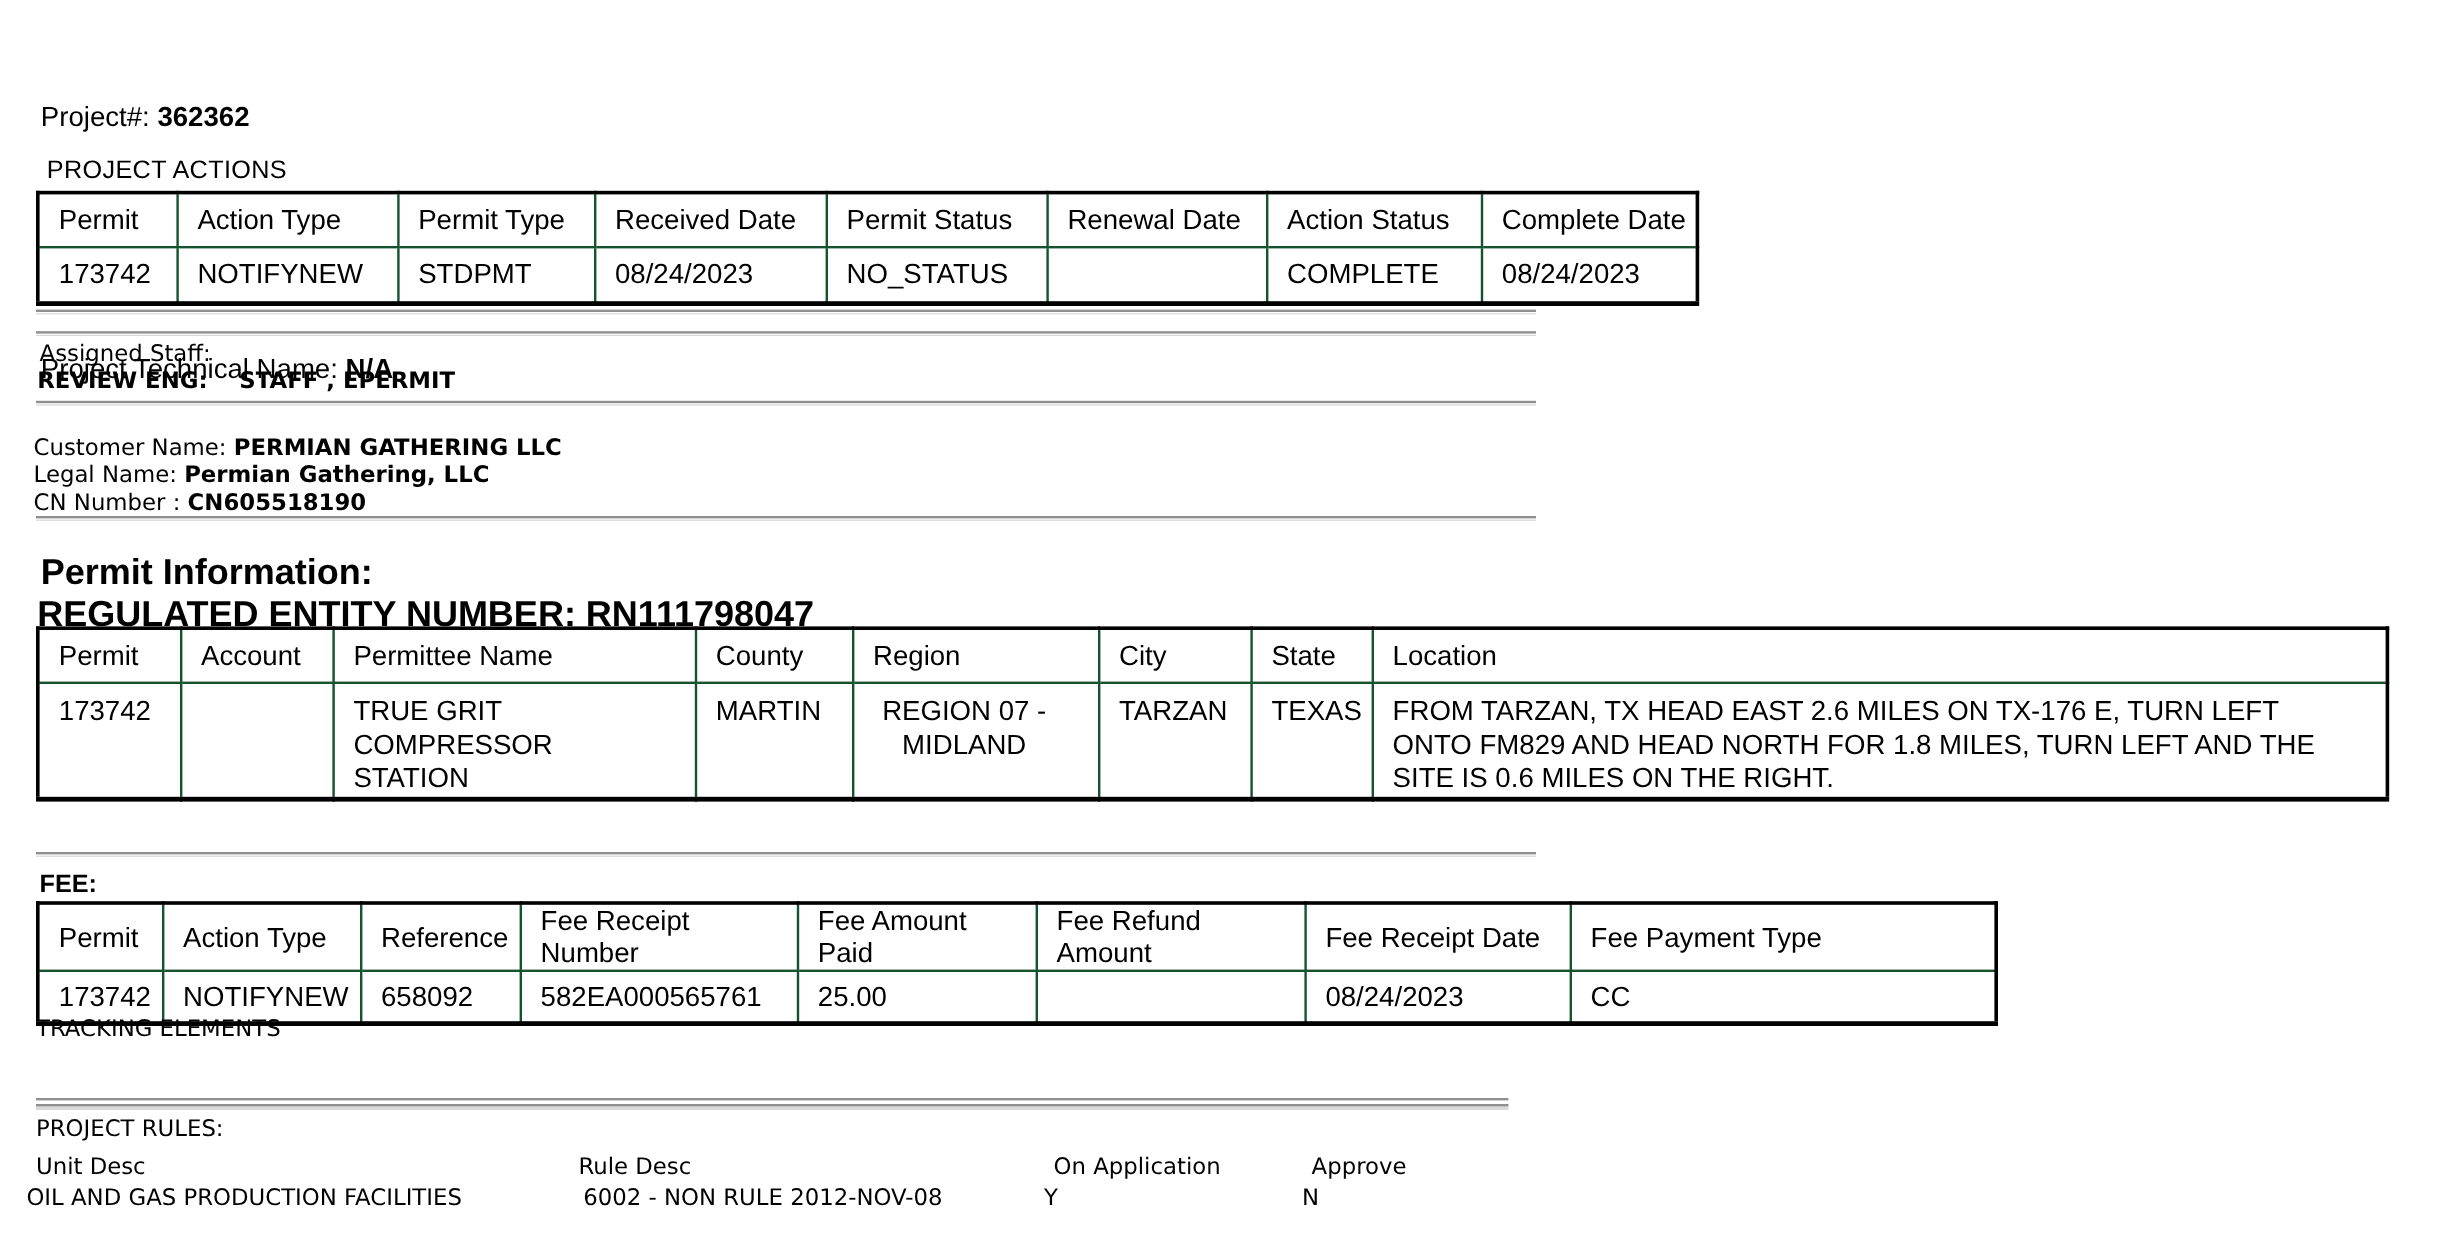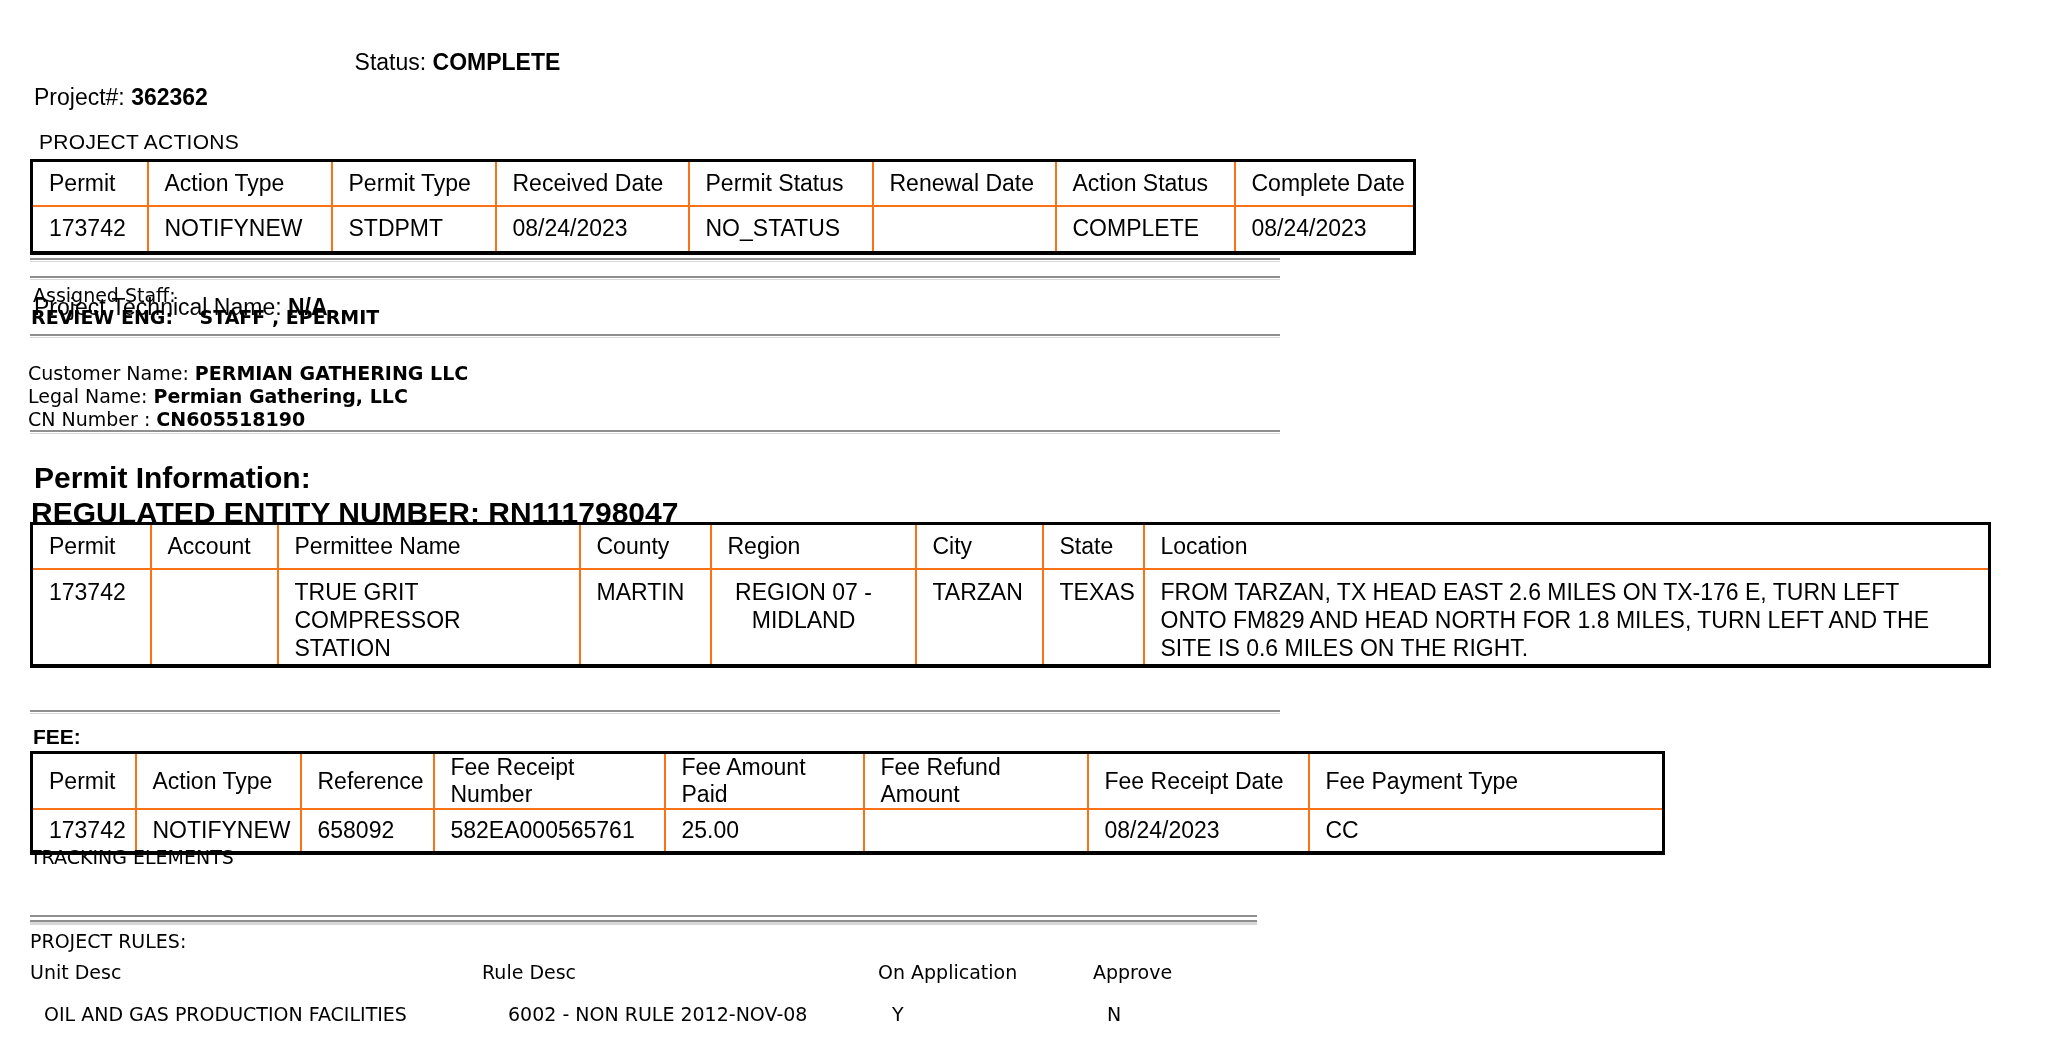--- a/index.html
+++ b/index.html
@@ -36,21 +36,21 @@
   }
 
   
   table.rpt {
     position:absolute; border-collapse:collapse; table-layout:fixed;
     border:3px solid #000; border-bottom-width:4px;
     font-family:"Liberation Sans", sans-serif; font-size:23px; color:#000;
     background:#fff;
   }
   table.rpt th, table.rpt td {
-    border:2px solid #f97316; text-align:left; font-weight:normal;
+    border:2px solid #14532d; text-align:left; font-weight:normal;
     padding:0 6px 0 16px; overflow:hidden;
   }
   tr.hrow { height:45px; }
   #table-actions tr.drow { height:47px; }
   #table-permit tr.drow { height:97px; }
   #table-permit td { vertical-align:top; padding-top:8px; line-height:28px; }
   #table-permit th { vertical-align:middle; }
   #table-fee tr.hrow { height:41px; }
   #table-fee tr.drow { height:44px; }
   .wrap-narrow { display:inline-block; max-width:180px; line-height:28px; }
@@ -63,23 +63,20 @@
 </style>
 </head>
 <body>
 
 <div class="page">
 
   <div class="abs hdr-line" style="left:34px; top:10px;">
     <div><span>Project#:</span> <b>362362</b></div>
     <div><span>Project Administrative Name:</span> <b>OGS NEW PROJECT NOTIFICATION FOR NEW REGISTRATION</b></div>
     <div><span>Project Technical Name:</span> <b>N/A</b></div>
-  </div>
-  <div class="abs hdr-line" style="left:329px; top:10px;">
-    <span>Status:</span> <b>COMPLETE</b>
   </div>
 
   <div class="abs pa-title" style="left:39px; top:130px;">PROJECT ACTIONS</div>
 
   <table class="rpt" id="table-actions" style="left:30px; top:159px; width:1383px;">
     <colgroup>
       <col style="width:116px">
         <col style="width:184px">
         <col style="width:164px">
         <col style="width:193px">
@@ -212,20 +209,20 @@
 
   <div class="abs sys" style="left:30px; top:930px;text-align:right;">PROJECT RULES:</div>
 
   <div class="colrow sys" style="left:30px; top:961px;">
     <span class="col" style="left:0px">Unit Desc</span>
     <span class="col" style="left:452px">Rule Desc</span>
     <span class="col" style="left:848px">On Application</span>
     <span class="col" style="left:1063px">Approve</span>
   </div>
 
-  <div class="colrow sys" style="left:44px; top:987px;margin-top:16px;">
+  <div class="colrow sys" style="left:22px; top:987px;">
     <span class="col" style="left:0px">OIL AND GAS PRODUCTION FACILITIES</span>
     <span class="col" style="left:464px">6002 - NON RULE 2012-NOV-08</span>
     <span class="col" style="left:848px">Y</span>
     <span class="col" style="left:1063px">N</span>
   </div>
 
 </div>
 
 </body></html>

